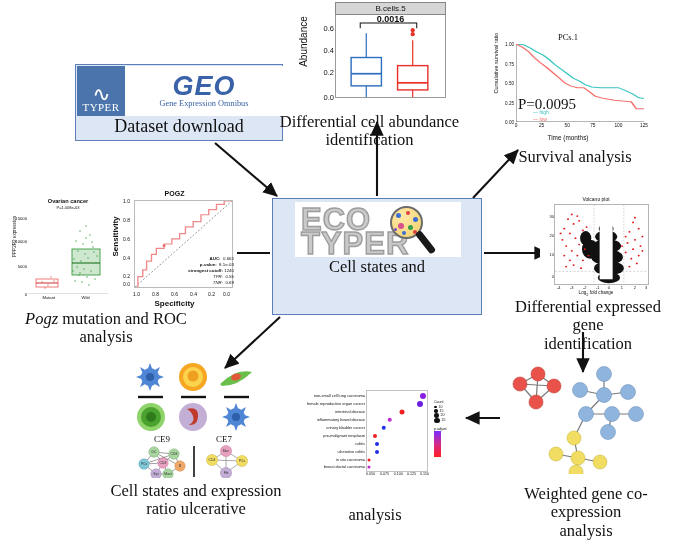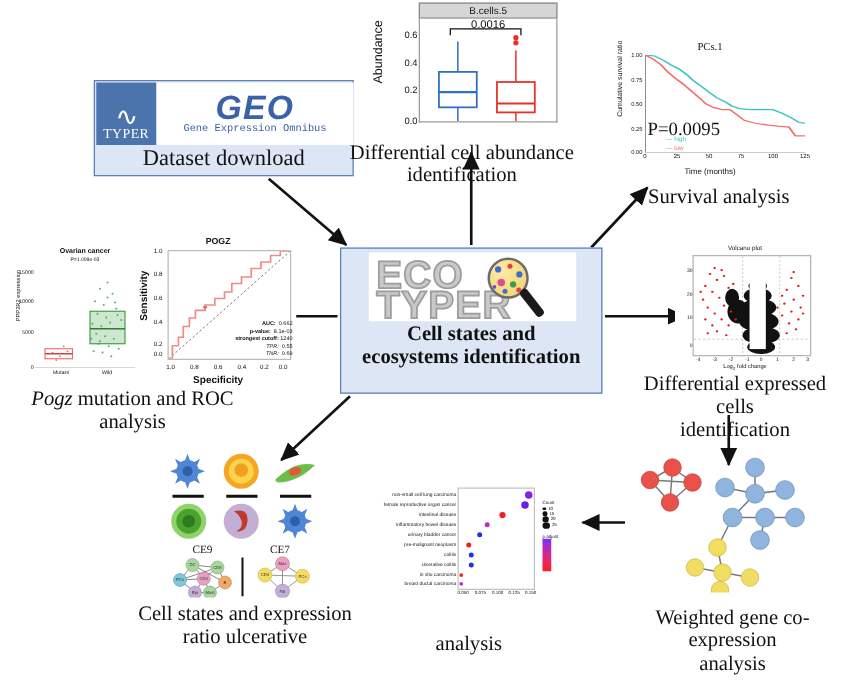--- a/index.html
+++ b/index.html
@@ -13,38 +13,38 @@
   #geo-box{left:75px;top:64px;width:208px;height:77px;background:#dce6f4;
            border:1.4px solid #5b7fb8;box-sizing:border-box;}
   #geo-logo{position:absolute;left:1px;top:1px;width:206px;height:50px;background:#fff;display:flex;}
   #ncbi{width:48px;height:100%;background:#4a74ab;color:#fff;display:flex;flex-direction:column;
         align-items:center;justify-content:flex-end;padding-bottom:3px;box-sizing:border-box;}
   #ncbi .helix{font-size:20px;line-height:14px;transform:scaleX(1.1);}
   #ncbi .nm{font-family:"Liberation Serif",serif;font-size:11px;letter-spacing:.4px;}
   #geo-right{flex:1;display:flex;flex-direction:column;align-items:center;justify-content:center;}
   #geo-word{font-family:"Liberation Sans",sans-serif;font-style:italic;font-weight:bold;
             font-size:27px;color:#3a62a8;line-height:26px;letter-spacing:1px;}
-  #geo-sub{font-family:Liberation Mono, monospace;font-size:8.3px;color:#3a62a8;line-height:10px;}
+  #geo-sub{font-family:Liberation Serif, serif;font-size:8.3px;color:#3a62a8;line-height:10px;}
   #geo-cap{position:absolute;left:0;top:51px;width:100%;text-align:center;font-size:18px;}
 
   
   #center-box{left:272px;top:198px;width:210px;height:117px;background:#dce6f4;
               border:1.4px solid #5b7fb8;box-sizing:border-box;}
   #eco-logo{position:absolute;left:22px;top:3px;width:166px;height:55px;background:#fff;}
   .ecoword{position:absolute;font-family:"Liberation Sans",sans-serif;font-weight:bold;
            font-size:31px;color:#c9c9c9;-webkit-text-stroke:1.4px #9d9d9d;letter-spacing:1px;}
   #eco1{left:6px;top:0px;}
   #eco2{left:6px;top:24px;}
   #mag-lens{position:absolute;left:95px;top:4px;width:33px;height:33px;border-radius:50%;
             background:radial-gradient(circle at 35% 30%,#ffe9a8,#f2d06a);
             border:2.4px solid #6b6b6b;box-sizing:border-box;overflow:hidden;}
   .cell{position:absolute;border-radius:50%;}
   #mag-handle{position:absolute;left:119px;top:30px;width:7px;height:26px;background:#1a1a1a;
               border-radius:3px;transform:rotate(-38deg);transform-origin:top center;}
-  #center-cap{position:absolute;left:0;top:59px;width:100%;text-align:center;font-size:15.5px;line-height:1.15;font-weight:bold;}
+  #center-cap{position:absolute;left:0;top:59px;width:100%;text-align:center;font-size:15.5px;line-height:1.15;}
 
   
   .panel{background:#fff;}
 
   
   #bp{left:300px;top:2px;width:148px;height:108px;}
   #bp-strip{position:absolute;left:35px;top:0;right:2px;height:13px;background:#d6d6d6;
             border:1px solid #888;box-sizing:border-box;font-size:8px;text-align:center;line-height:11px;
             font-family:"Liberation Sans",sans-serif;}
   #bp-plot{position:absolute;left:35px;top:13px;right:2px;bottom:12px;border:1px solid #9a9a9a;
@@ -185,21 +185,20 @@
       <div class="cell" style="left:6px;top:15px;width:6px;height:6px;background:#d94f8f;"></div>
       <div class="cell" style="left:16px;top:17px;width:5px;height:5px;background:#37a04a;"></div>
       <div class="cell" style="left:10px;top:23px;width:4px;height:4px;background:#3b6fd4;"></div>
       <div class="cell" style="left:21px;top:22px;width:4px;height:4px;background:#e04040;"></div>
       <div class="cell" style="left:2px;top:20px;width:3px;height:3px;background:#7a49c8;"></div>
     </div>
     <div id="mag-handle"></div>
   </div>
   <div id="center-cap">
     <div class="cap">Cell states and</div>
-    <div class="cap">ecosystems identification</div>
   </div>
 </div>
 
 <div class="abs panel" id="bp">
   <div id="bp-strip">B.cells.5</div>
   <div id="bp-ylab">Abundance</div>
   <div id="bp-plot">
     <div class="bp-tick" style="top:100%">0.0</div>
     <div class="bp-tick" style="top:70%">0.2</div>
     <div class="bp-tick" style="top:43%">0.4</div>
@@ -214,21 +213,21 @@
       <line x1="15" y1="58" x2="45" y2="58" stroke="#2f6fbf" stroke-width="1.7"></line>
 
       <line x1="76" y1="25" x2="76" y2="50" stroke="#e8312a" stroke-width="1.2"></line>
       <line x1="76" y1="74" x2="76" y2="81" stroke="#e8312a" stroke-width="1.2"></line>
       <rect x="61" y="50" width="30" height="24" stroke="#e8312a" stroke-width="1.4" fill="none"></rect>
       <line x1="61" y1="67" x2="91" y2="67" stroke="#e8312a" stroke-width="1.7"></line>
       <circle cx="76" cy="19" r="2.1" fill="#e8312a"></circle>
       <circle cx="76" cy="15" r="2.1" fill="#e8312a"></circle>
     </svg>
     <div style="position:absolute;left:0;top:-1px;width:100%;text-align:center;font-size:9px;
-                font-family:'Liberation Sans',sans-serif;">0.0016</div>
+                font-family:'Liberation Sans',sans-serif;font-weight:bold;">0.0016</div>
   </div>
 </div>
 
 <div class="abs panel" id="sv">
   <div id="sv-title">PCs.1</div>
   <div id="sv-ylab">Cumulative survival ratio</div>
   <div id="sv-xlab">Time (months)</div>
   <div id="sv-plot">
     <div class="sv-yt" style="top:100%">0.00</div>
     <div class="sv-yt" style="top:75%">0.25</div>
@@ -593,21 +592,21 @@
 <div class="abs cap" id="cap-diff">
   <div>Differential cell abundance</div>
   <div>identification</div>
 </div>
 <div class="abs cap" id="cap-surv">Survival analysis</div>
 <div class="abs cap" id="cap-pogz">
   <div><i>Pogz</i><span> mutation and ROC</span></div>
   <div>analysis</div>
 </div>
 <div class="abs cap" id="cap-deg">
-  <div>Differential expressed cells</div>
+  <div>Differential expressed gene</div>
   <div>identification</div>
 </div>
 <div class="abs cap" id="cap-wgcna">
   <div>Weighted gene co-expression</div>
   <div>analysis</div>
 </div>
 <div class="abs cap" id="cap-func">
   <div>analysis</div>
 </div>
 <div class="abs cap" id="cap-ratio">

